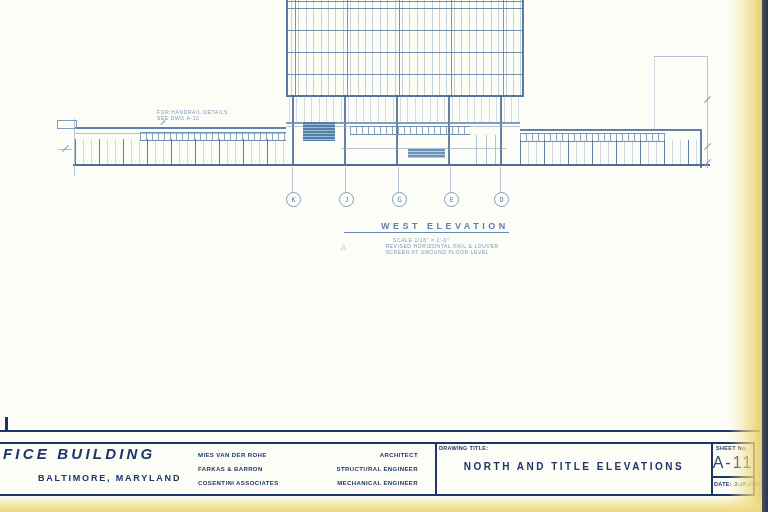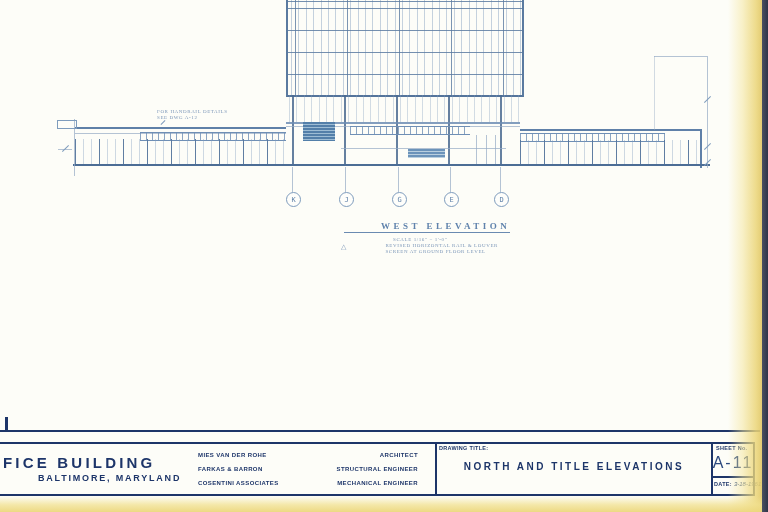--- a/index.html
+++ b/index.html
@@ -1,20 +1,20 @@
 <!DOCTYPE html>
 <html><head>
 <meta charset="utf-8">
 <style>
   html,body{margin:0;padding:0;}
   body{width:768px;height:512px;overflow:hidden;background:#fdfdf8;
        font-family:"Liberation Sans",sans-serif;position:relative;}
   .abs{position:absolute;}
   
-  .draft{font-family:Liberation Serif, serif;color:#7b96b8;padding-left:37px;}
+  .draft{font-family:Liberation Sans, sans-serif;color:#7b96b8;padding-left:37px;}
   .tower{left:286px;top:0;width:234px;height:95px;
     border-left:2px solid #5a7aa0;border-right:2px solid #5a7aa0;border-bottom:2px solid #54749b;
     background:
       repeating-linear-gradient(to right, rgba(90,122,160,.8) 0 1px, transparent 1px 52px),
       repeating-linear-gradient(to bottom, rgba(90,122,160,.75) 0 1px, transparent 1px 22px),
       repeating-linear-gradient(to bottom, transparent 0 4px, rgba(122,152,186,.45) 4px 5px, transparent 5px 22px),
       repeating-linear-gradient(to right, rgba(128,156,190,.45) 0 1px, transparent 1px 7.4px);
     background-position:7px 0,0 8px,0 4px,3px 0;}
   .podium{border-top:2px solid #5f80a8;}
   .balusters{height:7px;border-top:1px solid #6f8fb5;border-bottom:1px solid #6f8fb5;
@@ -145,21 +145,21 @@
 <div class="abs navy" style="left:5px;top:417px;width:3px;height:14px;"></div>
 <div class="abs navy" style="left:0;top:430px;width:760px;height:2px;"></div>
 
 <div class="abs" style="left:0;top:442px;width:755px;height:54px;">
   <div class="abs navy" style="left:0;top:0;width:755px;height:2px;"></div>
   <div class="abs navy" style="left:0;top:52px;width:755px;height:2px;"></div>
   <div class="abs navy" style="left:753px;top:0;width:2px;height:54px;"></div>
   <div class="abs navy" style="left:435px;top:0;width:2px;height:54px;"></div>
   <div class="abs navy" style="left:711px;top:0;width:2px;height:54px;"></div>
 
-  <div class="abs tb-text proj-name" style="left:3px;top:12px;">FICE BUILDING</div>
+  <div class="abs tb-text proj-name" style="left:3px;top:3px;font-style:italic;">FICE BUILDING</div>
   <div class="abs tb-text proj-loc" style="left:38px;top:31px;">BALTIMORE, MARYLAND</div>
 
   <div class="abs" style="left:198px;top:6px;width:220px;">
     <div class="cons-row">
       <span>MIES VAN DER ROHE</span>
       <span>ARCHITECT</span>
     </div>
     <div class="cons-row">
       <span>FARKAS &amp; BARRON</span>
       <span>STRUCTURAL ENGINEER</span>

